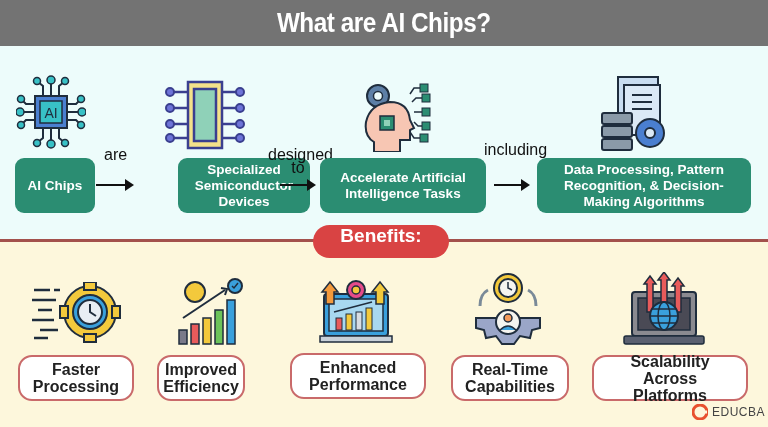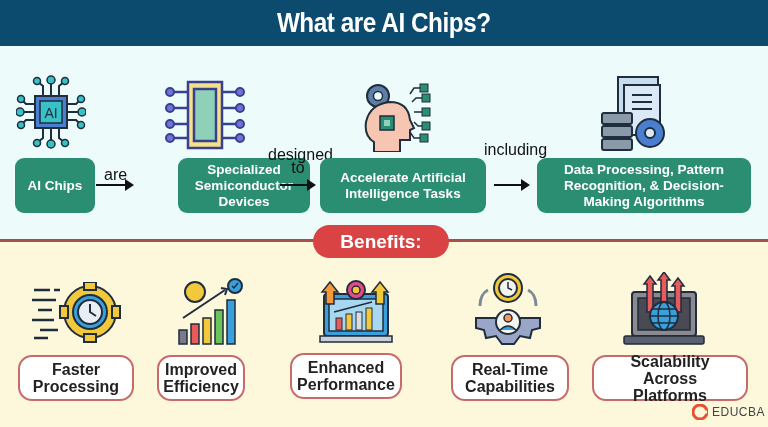--- a/index.html
+++ b/index.html
@@ -1,28 +1,28 @@
 <!DOCTYPE html>
 <html><head>
 <meta charset="utf-8">
 <style>
   * { box-sizing: border-box; margin: 0; padding: 0; }
   html, body { width: 768px; height: 427px; overflow: hidden; }
   body { font-family: "Liberation Sans", sans-serif; position: relative; background: #fdf7dc; }
-  .header { position: absolute; left: 0; top: 0; width: 768px; height: 46px; background: #0c4a6e; display: flex; align-items: center; justify-content: center; }
+  .header { position: absolute; left: 0; top: 0; width: 768px; height: 46px; background: #737373; display: flex; align-items: center; justify-content: center; }
   .header h1 { color: #fff; font-size: 27px; font-weight: bold; letter-spacing: -0.5px; transform: scaleX(0.9); }
   .top { position: absolute; left: 0; top: 46px; width: 768px; height: 194px; background: #edfcfb; }
   .divider { position: absolute; left: 0; top: 239px; width: 768px; height: 3px; background: #a3514c; }
   .bottom { position: absolute; left: 0; top: 242px; width: 768px; height: 185px; background: #fdf7dc; }
   .gbox { position: absolute; background: #2b8d72; color: #fff; border-radius: 9px; display: flex; align-items: center; justify-content: center; text-align: center; font-weight: bold; font-size: 13.5px; line-height: 16px; }
   .arrow { position: absolute; height: 2px; background: #111; }
   .arrow::after { content: ""; position: absolute; right: -2px; top: -5px; border-left: 9px solid #111; border-top: 6px solid transparent; border-bottom: 6px solid transparent; }
   .alabel { position: absolute; font-size: 16px; color: #111; text-align: center; line-height: 13px; }
   .icon { position: absolute; }
-  .benefits-pill { position: absolute; left: 313px; top: 225px; width: 136px; height: 33px; background: #d94343; border-radius: 17px; color: #fff; font-weight: bold; font-size: 19px; display: flex; align-items: center; justify-content: center; }
+  .benefits-pill { position: absolute; left: 313px; top: 225px; width: 136px; height: 33px; background: #d94343; border-radius: 17px; color: #fff; font-weight: bold; font-size: 19px; display: flex; justify-content: center; }
   .bbox { position: absolute; top: 355px; height: 46px; background: #fff; border: 2px solid #c96a6a; border-radius: 14px; display: flex; align-items: center; justify-content: center; text-align: center; font-weight: bold; font-size: 16px; line-height: 17px; color: #222; }
   .logo { position: absolute; left: 692px; top: 404px; display: flex; align-items: center; gap: 4px; }
   .logo-text { font-size: 12px; color: #444; letter-spacing: 0.5px; }
 </style>
 </head>
 <body>
 
 <div class="header">
   <h1>What are AI Chips?</h1>
 </div>
@@ -102,21 +102,21 @@
       <rect x="2" y="64" width="30" height="11" rx="2"></rect>
   </g>
   <circle cx="50" cy="58" r="14" fill="#4a7fd0" stroke="#1f2d3d" stroke-width="2"></circle>
   <circle cx="50" cy="58" r="5" fill="#dbe9f6" stroke="#1f2d3d" stroke-width="2"></circle>
 </svg>
 
 <div class="gbox" style="left:15px;top:158px;width:80px;height:55px;">
   <span>AI Chips</span>
 </div>
 <div class="arrow" style="left:96px;top:184px;width:36px;"></div>
-<div class="alabel" style="left:104px;top:168px;text-align:center;">are</div>
+<div class="alabel" style="left:104px;top:148px;text-align:center;">are</div>
 
 <div class="gbox" style="left:140px;top:158px;width:132px;height:55px;padding:0 6px;margin-left:38px;">
   <span>Specialized Semiconductor Devices</span>
 </div>
 <div class="arrow" style="left:280px;top:184px;width:34px;"></div>
 <div class="alabel" style="left:268px;top:148px;width:60px;">designed to</div>
 
 <div class="gbox" style="left:320px;top:158px;width:166px;height:55px;padding:12px 14px;">
   <span>Accelerate Artificial Intelligence Tasks</span>
 </div>
@@ -200,21 +200,21 @@
   <ellipse cx="42" cy="44" rx="6" ry="14" fill="none" stroke="#1f2d3d" stroke-width="1.5"></ellipse>
   <path d="M28 44 H56 M30 37 H54 M30 51 H54" stroke="#1f2d3d" stroke-width="1.5"></path>
 </svg>
 
 <div class="bbox" style="left:18px;width:116px;">
   <span style="padding:0 10px;">Faster Processing</span>
 </div>
 <div class="bbox" style="left:157px;width:88px;">
   <span style="padding:0 6px;">Improved Efficiency</span>
 </div>
-<div class="bbox" style="left:290px;width:112px;top:353px;">
+<div class="bbox" style="left:290px;width:136px;top:353px;">
   <span style="padding:0 12px;">Enhanced Performance</span>
 </div>
 <div class="bbox" style="left:451px;width:118px;">
   <span style="padding:0 4px;">Real-Time Capabilities</span>
 </div>
 <div class="bbox" style="left:592px;width:156px;">
   <span style="padding:0 10px;">Scalability Across Platforms</span>
 </div>
 
 <div class="logo">

